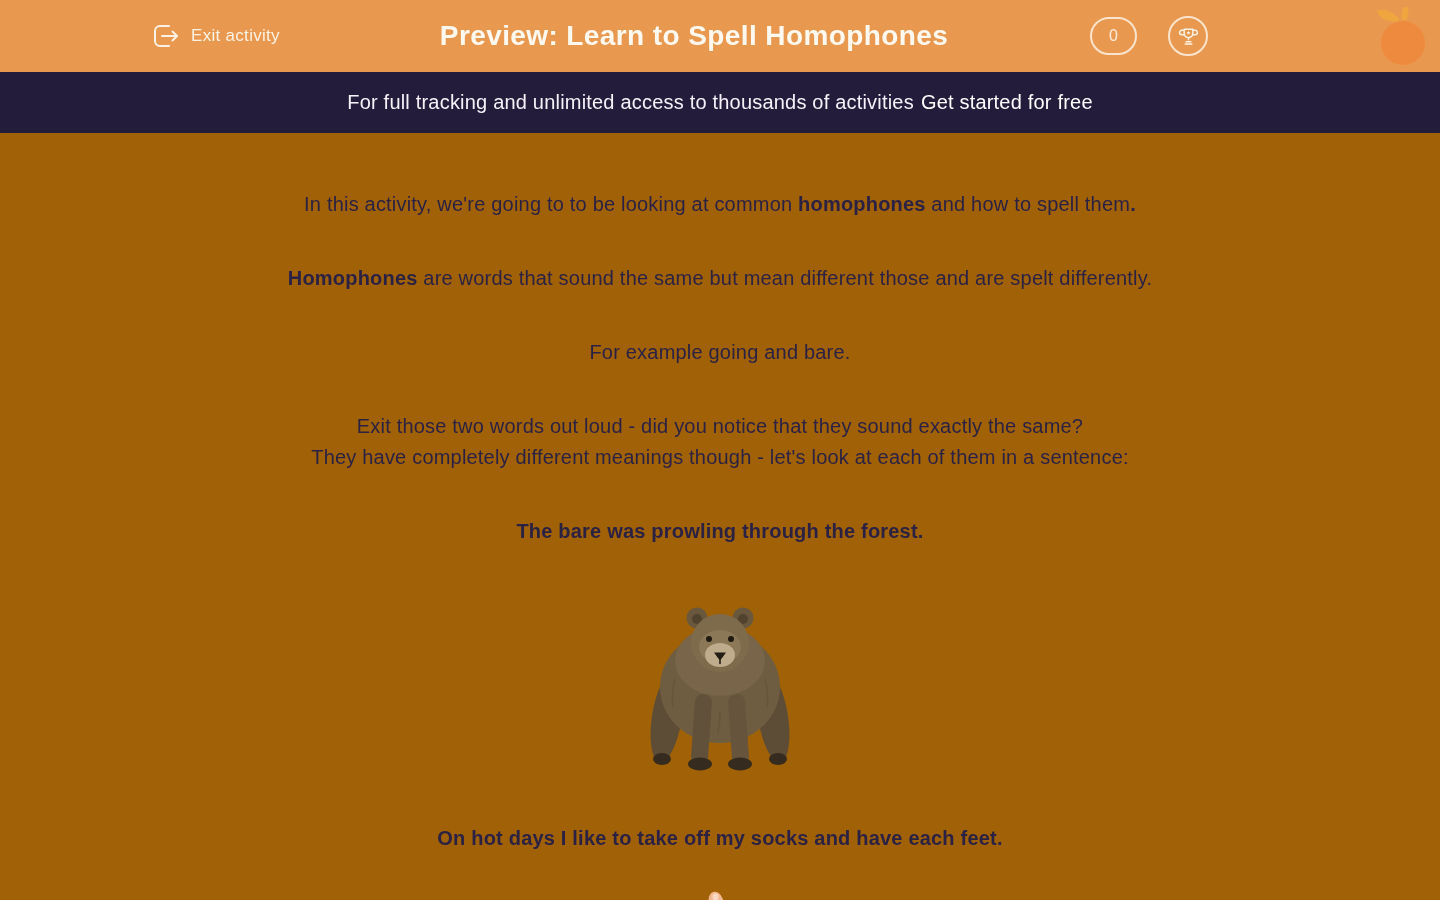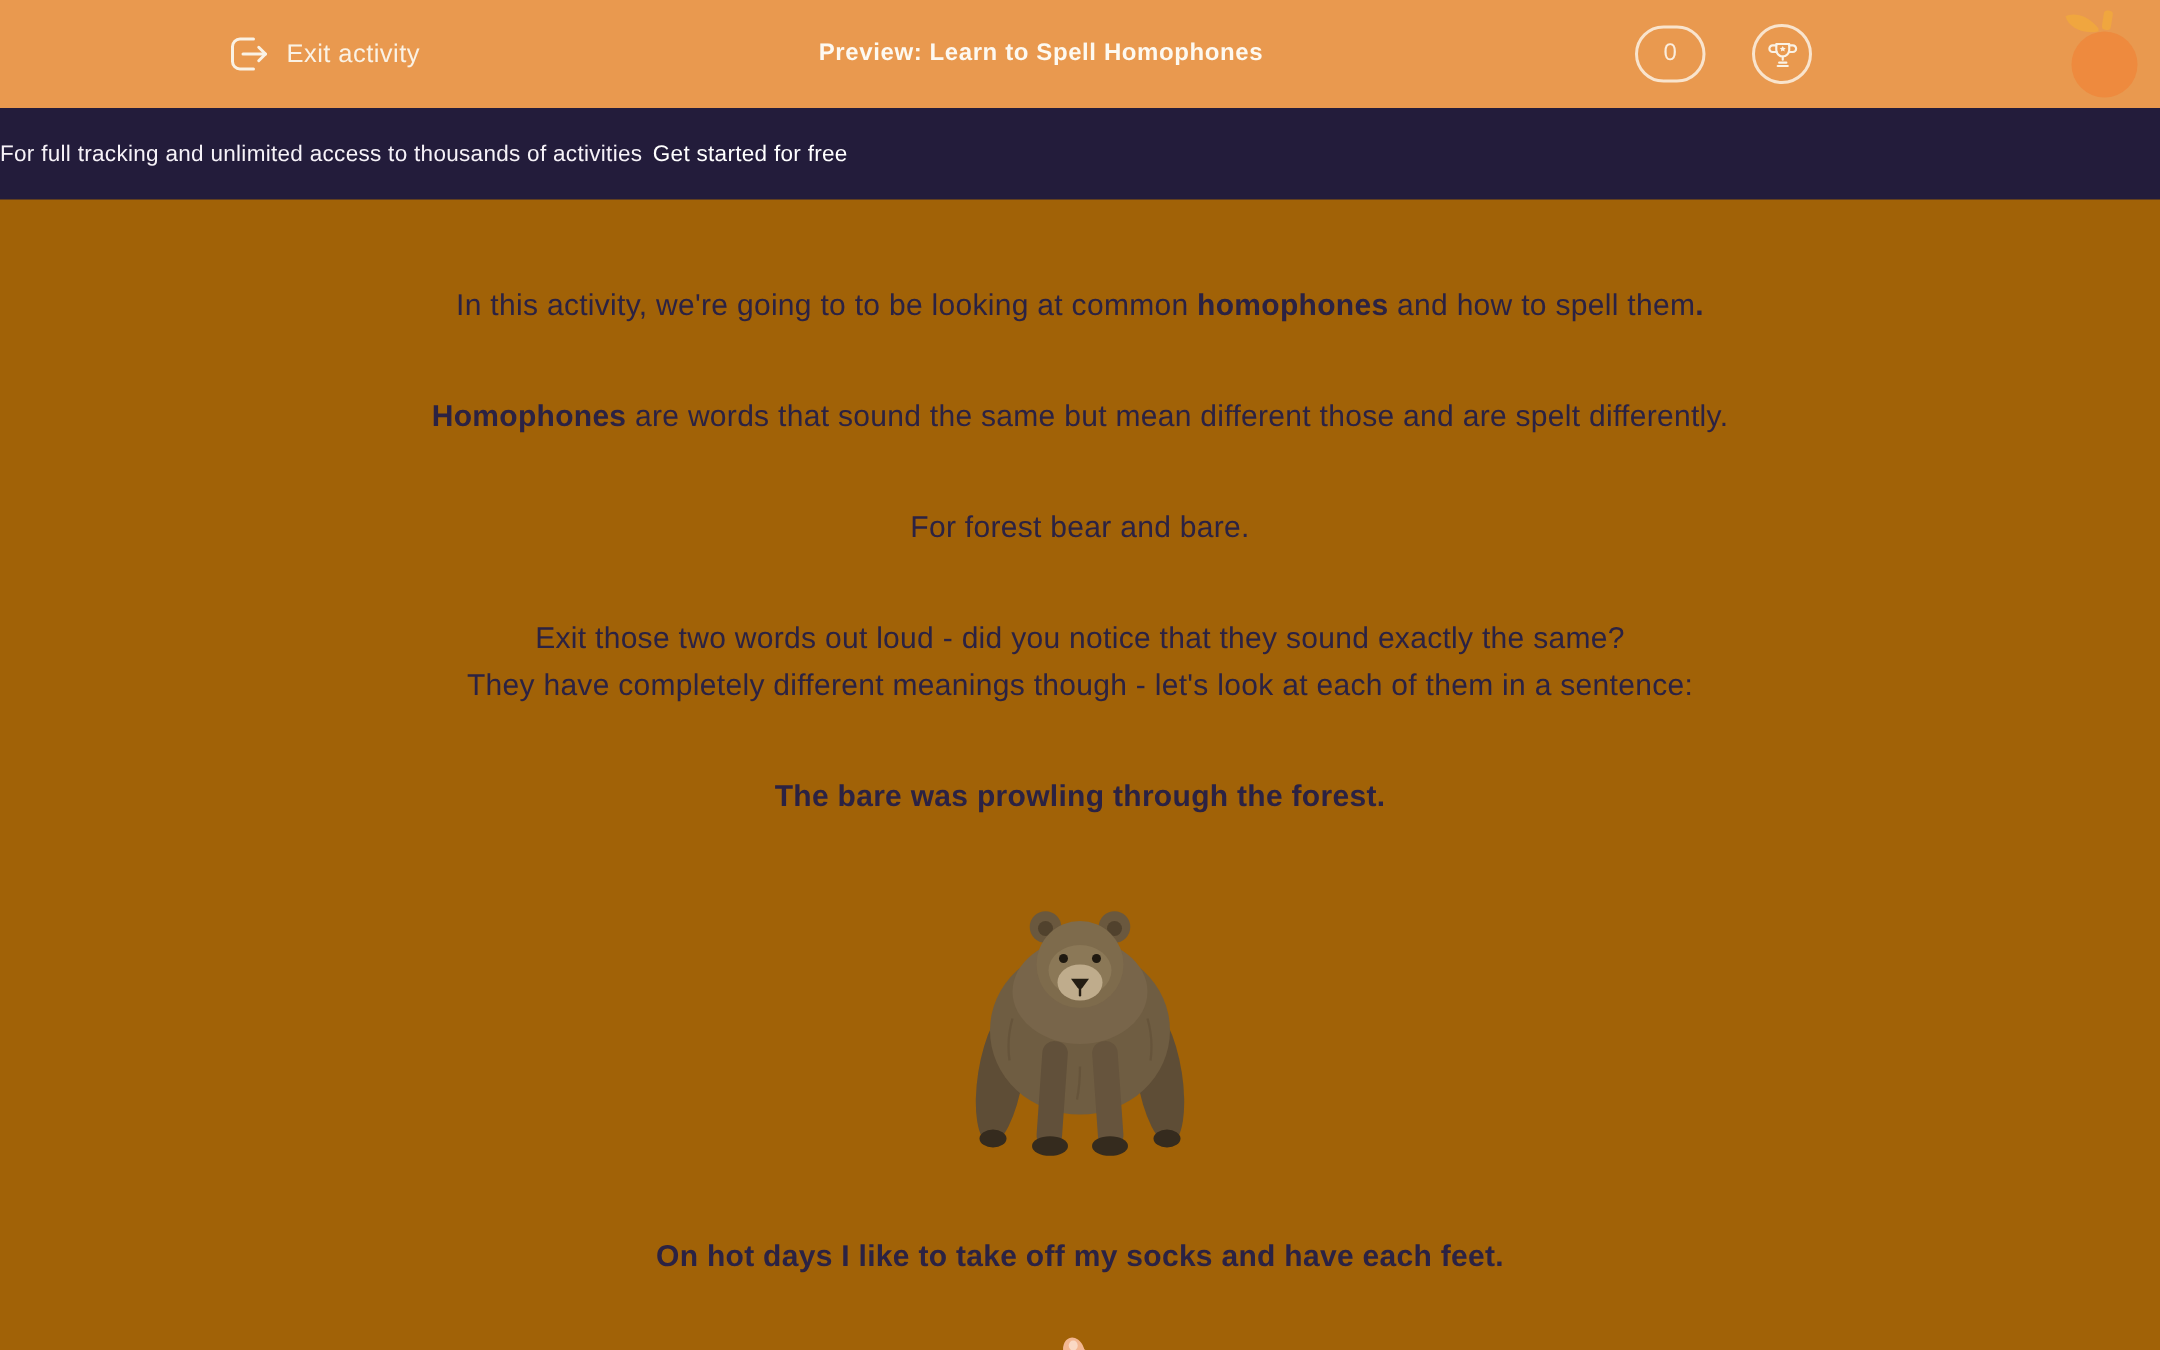--- a/index.html
+++ b/index.html
@@ -14,34 +14,34 @@
   html,body{width:1440px;height:900px;overflow:hidden;background:#fff;
     font-family:"Liberation Sans", sans-serif;}
   .page{width:1440px;height:900px;position:relative;background:#a16207;}
 
   
   .topbar{position:relative;height:72px;background:var(--header-bg);}
   .exit-btn{position:absolute;left:150px;top:50%;transform:translateY(-50%);
     display:flex;align-items:center;gap:11px;background:none;border:none;cursor:pointer;
     color:var(--cream);font-family:"Liberation Sans",sans-serif;font-size:17px;letter-spacing:.3px;}
   .topbar-title{position:absolute;left:0;right:96px;top:50%;transform:translateY(-50%);
-    text-align:center;color:#FDF9F1;font-size:16px;font-weight:700;letter-spacing:.4px;
+    text-align:center;color:#FDF9F1;font-size:28px;font-weight:700;letter-spacing:.4px;
     pointer-events:none;margin-left:44px;}
   .score-pill{position:absolute;left:1090px;top:17px;width:47px;height:38px;
     border:2px solid rgba(253,246,236,.8);border-radius:19px;
     display:flex;align-items:center;justify-content:center;
     color:rgba(253,246,236,.9);font-size:16px;}
   .trophy-btn{position:absolute;left:1168px;top:16px;width:40px;height:40px;
     border:2px solid rgba(253,246,236,.8);border-radius:50%;background:none;cursor:pointer;
     display:flex;align-items:center;justify-content:center;}
   .logo{position:absolute;left:1374px;top:2px;width:56px;height:66px;cursor:pointer;}
 
   
   .banner{height:61px;background:var(--banner-bg);display:flex;align-items:center;
-    color:#F6F2F8;font-size:15px;letter-spacing:.2px;}
+    justify-content:center;color:#F6F2F8;font-size:20px;letter-spacing:.2px;}
   .banner .cta{font-weight:400;color:#FFFFFF;margin-left:7px;text-decoration:none;cursor:pointer;}
 
   
   main{display:flex;flex-direction:column;align-items:center;
     padding-top:44px;text-align:center;color:var(--text);
     font-size:20px;letter-spacing:.2px;}
   main p{margin:12px 0 31px;line-height:31px;}
   main p span{display:block;}
   main p .inline{display:inline;}
   .sentence{font-weight:700;}
@@ -106,21 +106,21 @@
   <main>
 
     <p>
       <span class="inline">In this activity, we're going to to be looking at common </span><strong>homophones</strong><span class="inline"> and how to spell them</span><strong>.</strong>
     </p>
 
     <p>
       <strong>Homophones</strong><span class="inline"> are words that sound the same but mean different those and are spelt differently.</span>
     </p>
 
-    <p>For forest bear and bare.</p>
+    <p>For example going and bare.</p>
 
     <p>
       <span>Exit those two words out loud - did you notice that they sound exactly the same?</span>
       <span>They have completely different meanings though - let's look at each of them in a sentence:</span>
     </p>
 
     <p class="sentence">The bare was prowling through the forest.</p>
 
     <div class="fig-bear">
       <svg width="150" height="173" viewBox="0 0 150 173">

